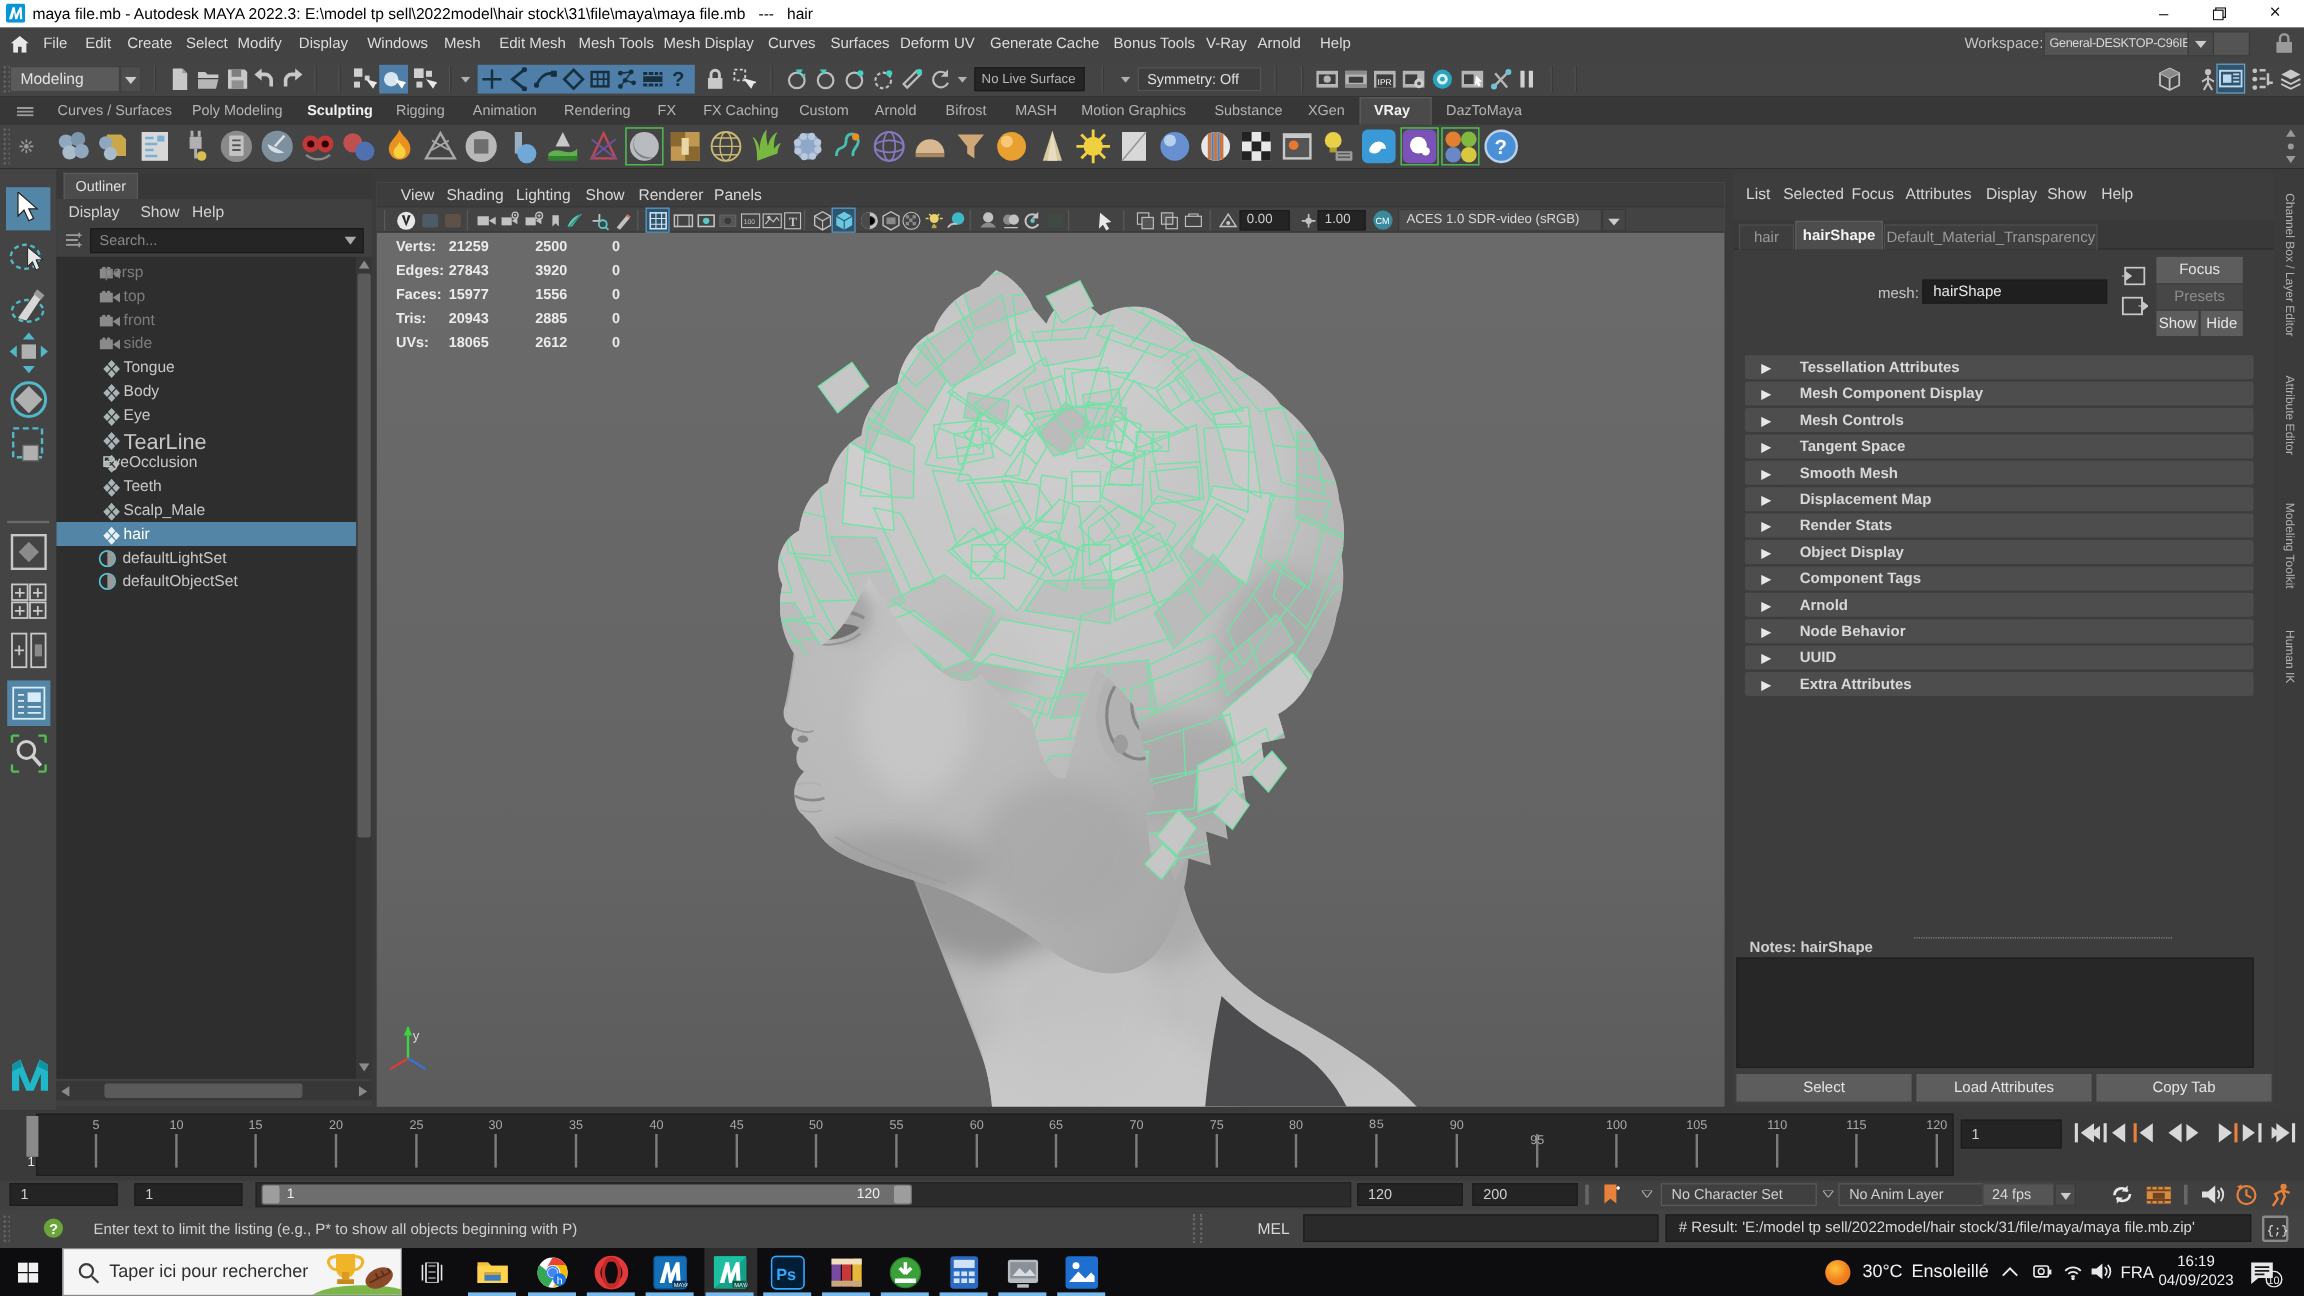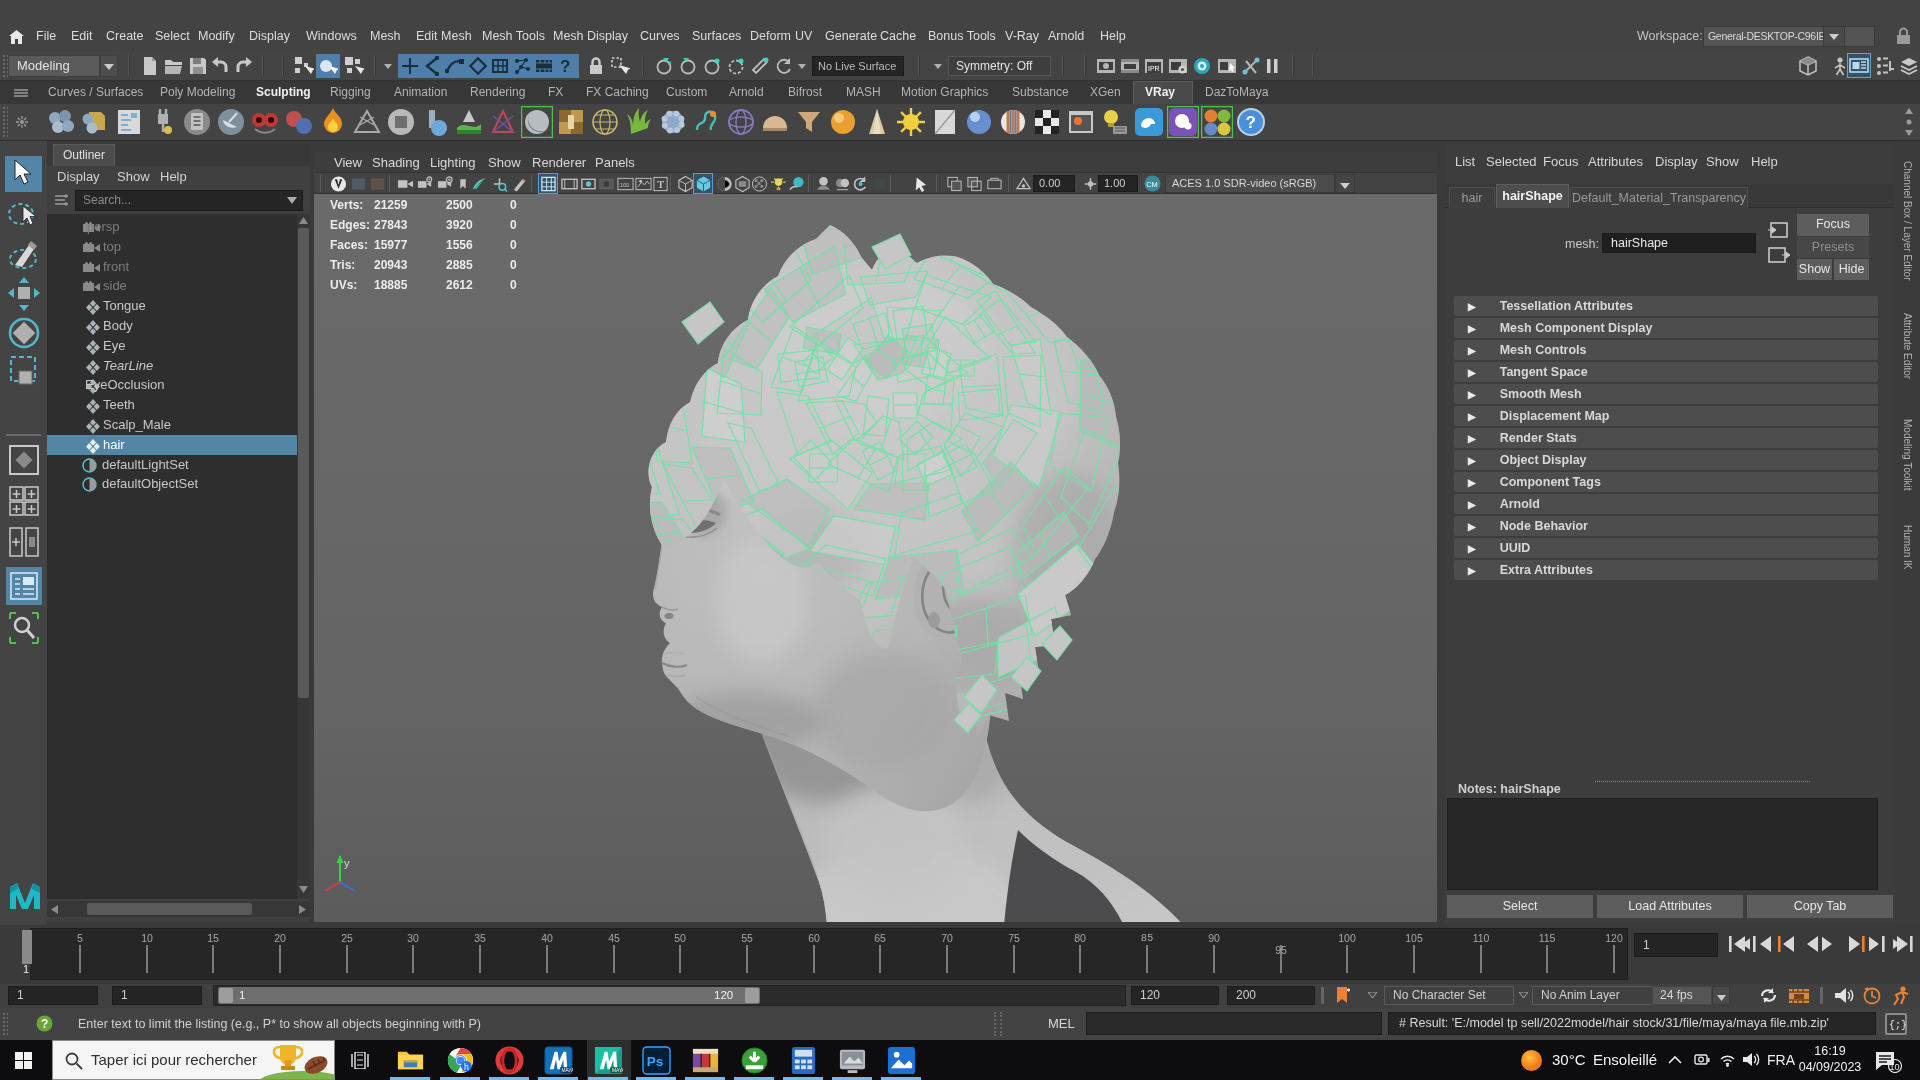--- a/index.html
+++ b/index.html
@@ -38,20 +38,33 @@
   .sep { position:absolute; top:4px; width:2px; height:22px; background:#383838; border-left:1px solid #555; }
   .stab { position:absolute; top:4px; font-size:12px; color:#b4b4b4; }
   .shicon { position:absolute; top:2px; width:32px; height:32px; }
   .aerow { position:absolute; left:9px; width:424px; height:20px; background:#4d4d4d; border-radius:2px; color:#d8d8d8; font-size:12.5px; font-weight:bold; line-height:20px; }
   .aerow .tri { display:inline-block; margin:0 24px 0 14px; color:#e8e8e8; font-size:10px; }
   .vtab { color:#b2b2b2; font-size:10px; writing-mode:vertical-rl; position:absolute; left:7px; }
 </style>
 </head>
 <body>
 <div id="stage">
+  <div id="titlebar">
+    <svg class="ticon" viewBox="0 0 16 16">
+        <rect x="0" y="0" width="16" height="16" rx="2" fill="#0696d7"></rect>
+        <path d="M2.5 13 5.5 3h1.8l1 6.5L11.4 3h1.6l.6 10h-2l-.2-6-2.1 6H7.6l-.9-6-1.6 6z" fill="#fff"></path>
+      </svg>
+    <div class="ttext">maya file.mb - Autodesk MAYA 2022.3: E:\model tp sell\2022model\hair stock\31\file\maya\maya file.mb   ---   hair</div>
+    <div class="winbtn" style="left:1795px;">–</div>
+    <div class="winbtn" style="left:1841px;"><svg width="11" height="11" viewBox="0 0 11 11" style="margin-top:6px">
+          <rect x="0.5" y="2.5" width="8" height="8" fill="none" stroke="#111"></rect>
+          <path d="M2.5 2.5v-2h8v8h-2" fill="none" stroke="#111"></path>
+        </svg></div>
+    <div class="winbtn" style="left:1888px;font-size:16px;">×</div>
+  </div>
   <div id="menubar">
     <svg class="abs" style="left:9px;top:7px" width="15" height="14" viewBox="0 0 15 14">
         <path d="M7.5 0 0 6h2v8h4v-5h3v5h4V6h2z" fill="#e8e8e8"></path>
       </svg>
     <span class="mi" style="left:36px">File</span>
     <span class="mi" style="left:71px">Edit</span>
     <span class="mi" style="left:106px">Create</span>
     <span class="mi" style="left:155px">Select</span>
     <span class="mi" style="left:198px">Modify</span>
     <span class="mi" style="left:249px">Display</span>
@@ -631,21 +644,21 @@
           <path d="M11.8 4.1 L14.9 7.5 L11.8 10.9 L8.700000000000001 7.5 Z" fill="#a8b4b6"></path>
           <path d="M8 8.2 L11.1 11.6 L8 15.0 L4.9 11.6 Z" fill="#a8b4b6"></path>
         </svg>
       <span class="abs" style="left:56px;top:123.8px;color:#c8c8c8;font-size:13px;">Eye</span>
       <svg class="abs" style="left:38px;top:145.6px" width="16" height="15" viewBox="0 0 16 15">
           <path d="M8 0.0 L11.1 3.4 L8 6.8 L4.9 3.4 Z" fill="#a8b4b6"></path>
           <path d="M4.2 4.1 L7.300000000000001 7.5 L4.2 10.9 L1.1 7.5 Z" fill="#a8b4b6"></path>
           <path d="M11.8 4.1 L14.9 7.5 L11.8 10.9 L8.700000000000001 7.5 Z" fill="#a8b4b6"></path>
           <path d="M8 8.2 L11.1 11.6 L8 15.0 L4.9 11.6 Z" fill="#a8b4b6"></path>
         </svg>
-      <span class="abs" style="left:56px;top:143.6px;color:#c8c8c8;font-size:13px;font-style:italic;">TearLine</span>
+      <span class="abs" style="left:56px;top:143.6px;color:#c8c8c8;font-size:18px;">TearLine</span>
       <svg class="abs" style="left:38px;top:165.4px" width="16" height="15" viewBox="0 0 16 15">
           <path d="M8 0.0 L11.1 3.4 L8 6.8 L4.9 3.4 Z" fill="#a8b4b6"></path>
           <path d="M4.2 4.1 L7.300000000000001 7.5 L4.2 10.9 L1.1 7.5 Z" fill="#a8b4b6"></path>
           <path d="M11.8 4.1 L14.9 7.5 L11.8 10.9 L8.700000000000001 7.5 Z" fill="#a8b4b6"></path>
           <path d="M8 8.2 L11.1 11.6 L8 15.0 L4.9 11.6 Z" fill="#a8b4b6"></path>
         </svg>
       <span class="abs" style="left:38px;top:163.4px;color:#c8c8c8;font-size:13px;">EyeOcclusion</span>
       <svg class="abs" style="left:38px;top:185.2px" width="16" height="15" viewBox="0 0 16 15">
           <path d="M8 0.0 L11.1 3.4 L8 6.8 L4.9 3.4 Z" fill="#a8b4b6"></path>
           <path d="M4.2 4.1 L7.300000000000001 7.5 L4.2 10.9 L1.1 7.5 Z" fill="#a8b4b6"></path>
@@ -882,21 +895,21 @@
         <span class="abs hudv" style="left:196px;top:24px;width:64px;">0</span>
       <span class="abs" style="left:16px;top:44px">Faces:</span>
         <span class="abs hudv" style="left:60px;top:44px;width:72px;">15977</span>
         <span class="abs hudv" style="left:132px;top:44px;width:64px;">1556</span>
         <span class="abs hudv" style="left:196px;top:44px;width:64px;">0</span>
       <span class="abs" style="left:16px;top:64px">Tris:</span>
         <span class="abs hudv" style="left:60px;top:64px;width:72px;">20943</span>
         <span class="abs hudv" style="left:132px;top:64px;width:64px;">2885</span>
         <span class="abs hudv" style="left:196px;top:64px;width:64px;">0</span>
       <span class="abs" style="left:16px;top:84px">UVs:</span>
-        <span class="abs hudv" style="left:60px;top:84px;width:72px;">18885</span>
+        <span class="abs hudv" style="left:60px;top:84px;width:72px;">18065</span>
         <span class="abs hudv" style="left:132px;top:84px;width:64px;">2612</span>
         <span class="abs hudv" style="left:196px;top:84px;width:64px;">0</span>
     </div>
     <svg class="abs" style="left:0;top:42px" width="1123" height="728" viewBox="0 42 1123 728">
         <defs>
 <linearGradient id="vbg" x1="0" y1="0" x2="0" y2="1">
  <stop offset="0" stop-color="#6b6b6b"></stop>
             <stop offset="0.7" stop-color="#646464"></stop>
             <stop offset="1" stop-color="#5a5a5a"></stop>
 </linearGradient>

